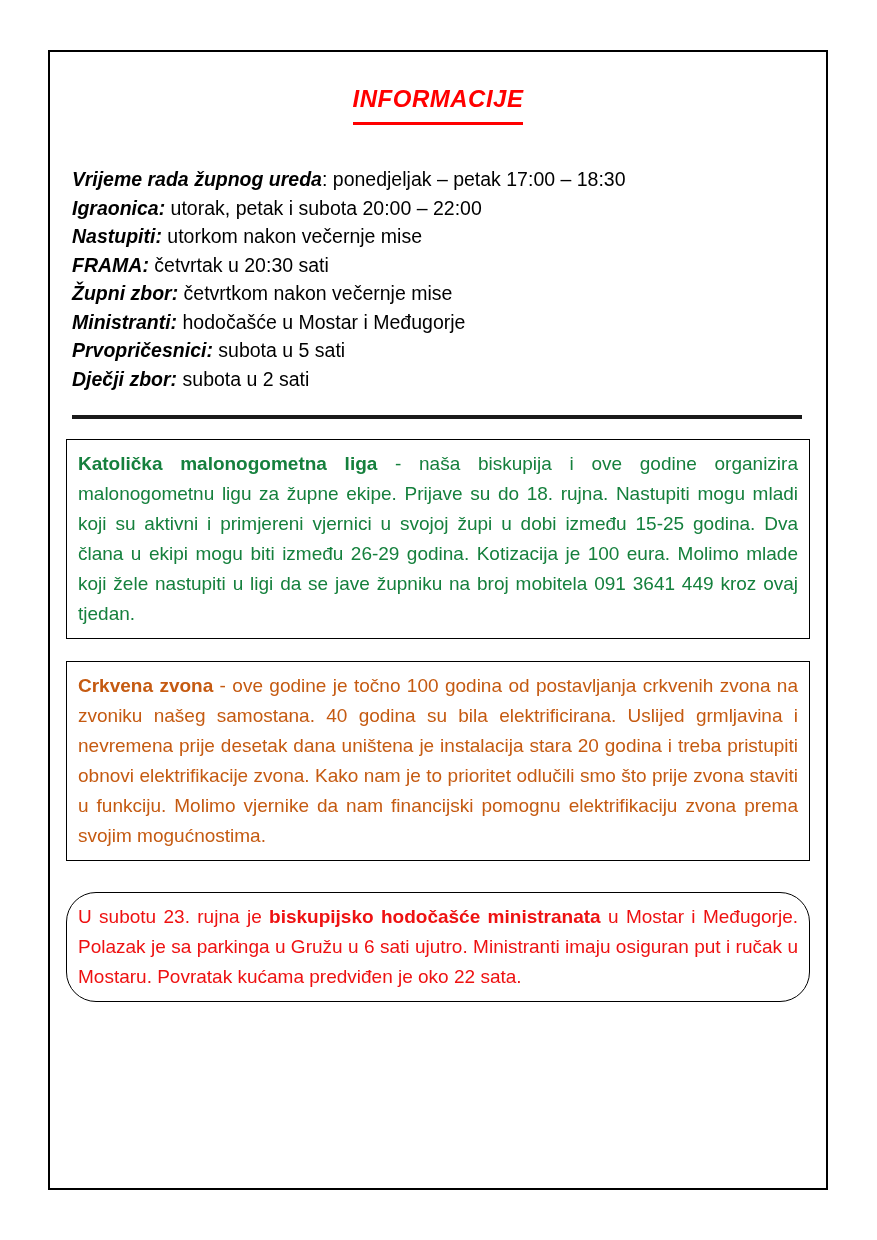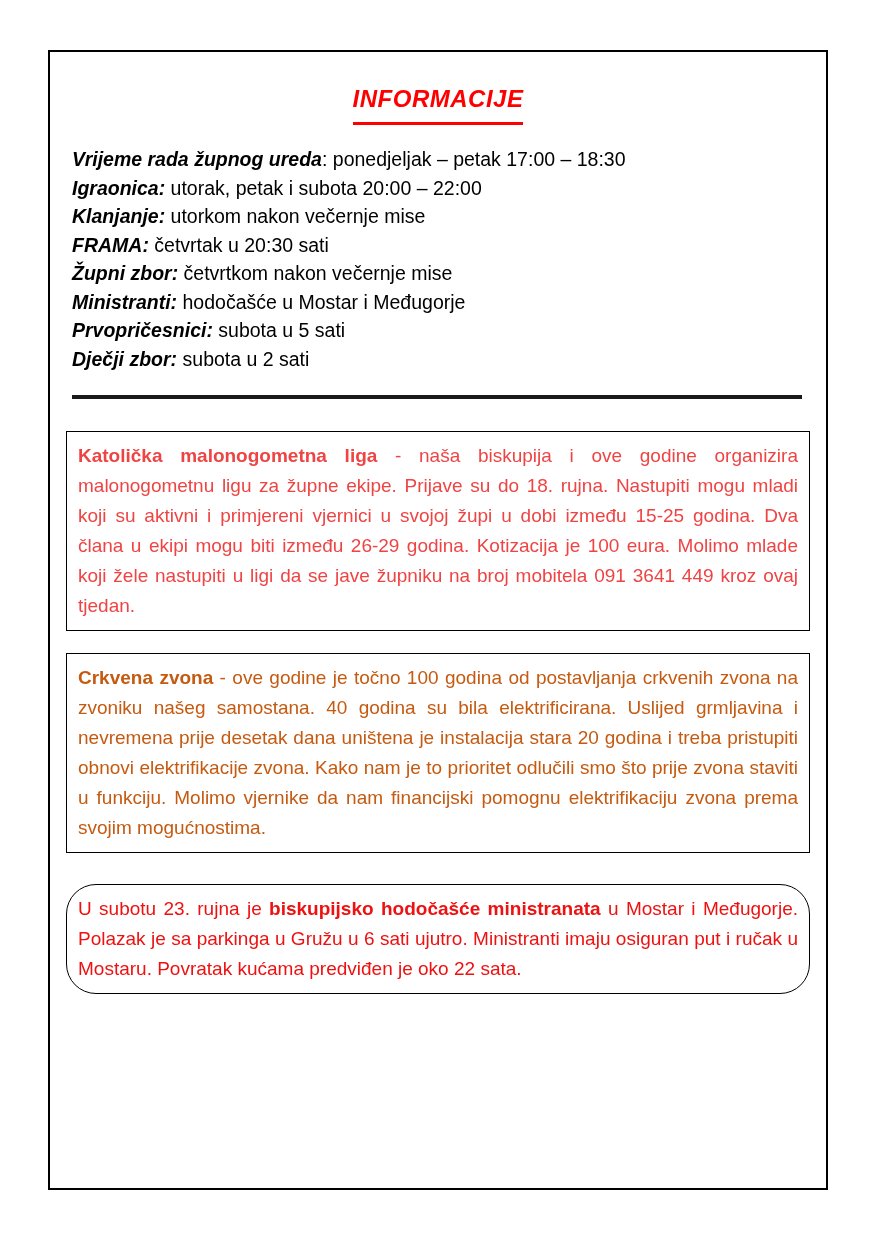--- a/index.html
+++ b/index.html
@@ -43,21 +43,21 @@
     margin-top: 33px;
     margin-bottom: 0;
   }
   .title span {
     border-bottom: 3px solid #FF0000;
     padding-bottom: 10px;
   }
 
   
   .schedule {
-    margin-top: 32px;
+    margin-top: 52px;
     margin-left: 6px;
     color: #000000;
     font-size: 19.5px;
     line-height: 28.5px;
   }
   .sched-line {
     white-space: nowrap;
   }
   .sched-label {
     font-weight: bold;
@@ -90,22 +90,22 @@
     margin-right: 0px;
   }
   .box p {
     margin: 0;
   }
   .box .lead {
     font-weight: bold;
   }
 
   .box-blue {
-    color: #ef4444;
-    margin-top: 32px;
+    color: #15803d;
+    margin-top: 20px;
   }
   .box-orange {
     color: #C55A11;
     margin-top: 22px;
   }
   .box-red {
     color: #EE1111;
     margin-top: 31px;
     border-radius: 30px;
   }
@@ -127,21 +127,21 @@
 
       <div class="sched-line">
         <span class="sched-label">Vrijeme rada župnog ureda</span><span class="sched-value">: </span><span class="sched-value">ponedjeljak – petak 17:00 – 18:30</span>
       </div>
 
       <div class="sched-line">
         <span class="sched-label">Igraonica:</span><span class="sched-value"> </span><span class="sched-value">utorak, petak i subota 20:00 – 22:00</span>
       </div>
 
       <div class="sched-line">
-        <span class="sched-label">Klanjanje:</span><span class="sched-value"> </span><span class="sched-value">utorkom nakon večernje mise</span>
+        <span class="sched-label">Nastupiti:</span><span class="sched-value"> </span><span class="sched-value">utorkom nakon večernje mise</span>
       </div>
 
       <div class="sched-line">
         <span class="sched-label">FRAMA:</span><span class="sched-value"> </span><span class="sched-value">četvrtak u 20:30 sati</span>
       </div>
 
       <div class="sched-line">
         <span class="sched-label">Župni zbor:</span><span class="sched-value"> </span><span class="sched-value">četvrtkom nakon večernje mise</span>
       </div>
 

